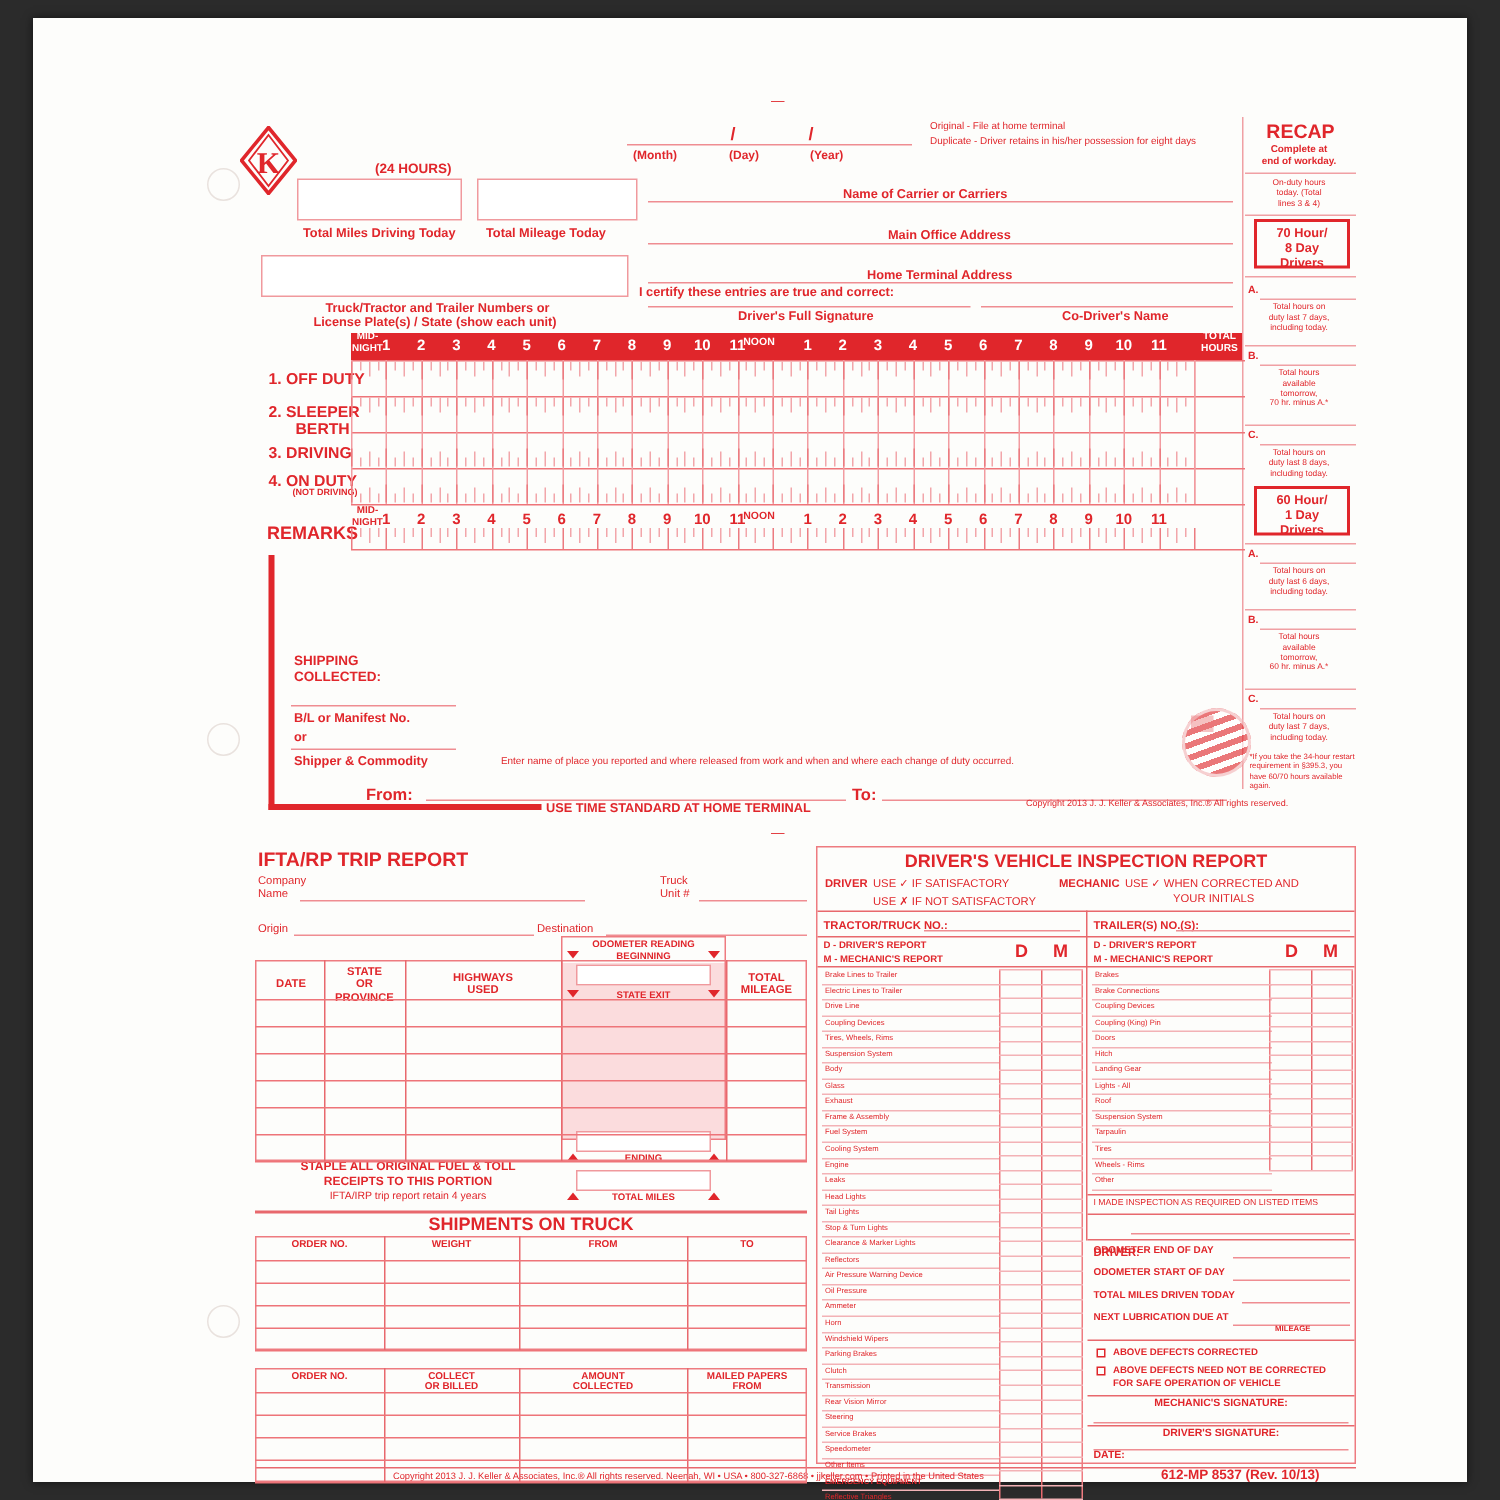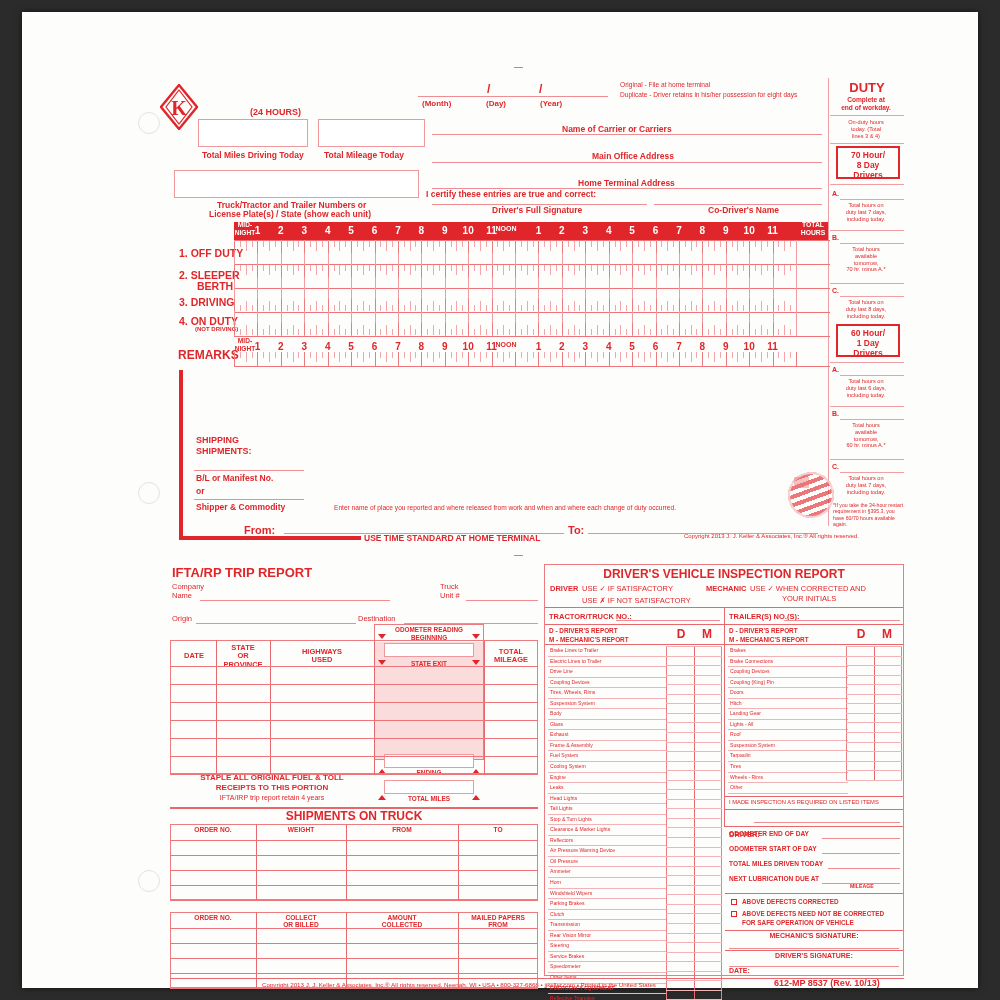--- a/index.html
+++ b/index.html
@@ -103,21 +103,21 @@
     <div class="uline" style="left:410px;top:176px;width:390px;"></div>
     <div class="fieldcap" style="left:556px;top:166px;">Home Terminal Address</div>
     <div class="fieldcap" style="left:404px;top:177px;">I certify these entries are true and correct:</div>
 
     <div class="uline" style="left:410px;top:192px;width:215px;"></div>
     <div class="uline" style="left:632px;top:192px;width:168px;"></div>
     <div class="fieldcap" style="left:470px;top:193px;">Driver's Full Signature</div>
     <div class="fieldcap" style="left:686px;top:193px;">Co-Driver's Name</div>
 
     <div class="thin" style="left:806px;top:66px;width:1px;height:448px;"></div>
-    <div class="recapTitle" style="left:808px;top:68px;font-size:13px;">DUTY</div>
+    <div class="recapTitle" style="left:808px;top:68px;font-size:13px;">RECAP</div>
     <div class="recapTxt" style="left:808px;top:84px;font-size:6.6px;font-weight:bold;">Complete at</div>
     <div class="recapTxt" style="left:808px;top:92px;font-size:6.6px;font-weight:bold;">end of workday.</div>
     <div class="thin" style="left:808px;top:103px;width:74px;height:1px;"></div>
     <div class="recapTxt" style="left:808px;top:107px;">On-duty hours</div>
     <div class="recapTxt" style="left:808px;top:114px;">today. (Total</div>
     <div class="recapTxt" style="left:808px;top:121px;">lines 3 &amp; 4)</div>
     <div class="thin" style="left:808px;top:131px;width:74px;height:1px;"></div>
 
     <div class="recapBox" style="left:814px;top:134px;width:64px;height:33px;">
       <div>70 Hour/</div>
@@ -591,21 +591,21 @@
         <div class="tickM" style="left:750.5833333333334px;top:311px;height:12px;"></div>
         <div class="hourline" style="left:774px;top:228px;height:96px;"></div>
         <div class="hourline" style="left:774px;top:228px;height:96px;"></div>
       </div>
 
     <div class="bigcap" style="left:156px;top:336px;font-size:12px;">REMARKS</div>
     <div class="strong" style="left:157px;top:358px;width:4px;height:170px;"></div>
     <div class="strong" style="left:157px;top:524px;width:182px;height:4px;"></div>
 
     <div class="fieldcap" style="left:174px;top:423px;font-size:9px;">SHIPPING</div>
-    <div class="fieldcap" style="left:174px;top:434px;font-size:9px;">SHIPMENTS:</div>
+    <div class="fieldcap" style="left:174px;top:434px;font-size:9px;">COLLECTED:</div>
     <div class="uline" style="left:172px;top:458px;width:110px;"></div>
     <div class="fieldcap" style="left:174px;top:461px;font-size:8.5px;">B/L or Manifest No.</div>
     <div class="fieldcap" style="left:174px;top:474px;font-size:8.5px;">or</div>
     <div class="uline" style="left:172px;top:487px;width:110px;"></div>
     <div class="fieldcap" style="left:174px;top:490px;font-size:8.5px;">Shipper &amp; Commodity</div>
     <div class="orig" style="left:312px;top:492px;font-size:6.6px;">Enter name of place you reported and where released from work and when and where each change of duty occurred.</div>
 
     <div class="fieldcap" style="left:222px;top:512px;font-size:11px;">From:</div>
     <div class="uline" style="left:262px;top:521px;width:280px;"></div>
     <div class="fieldcap" style="left:546px;top:512px;font-size:11px;">To:</div>

